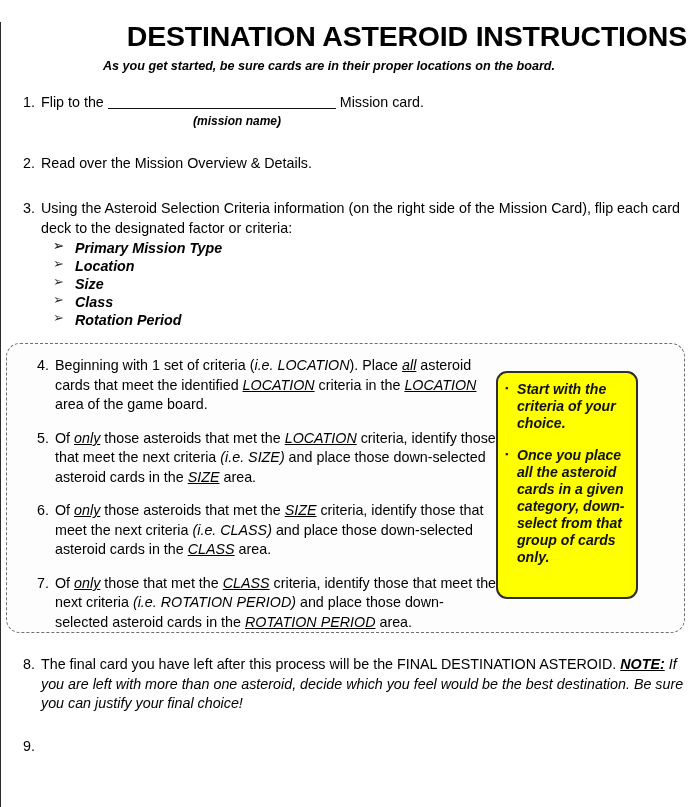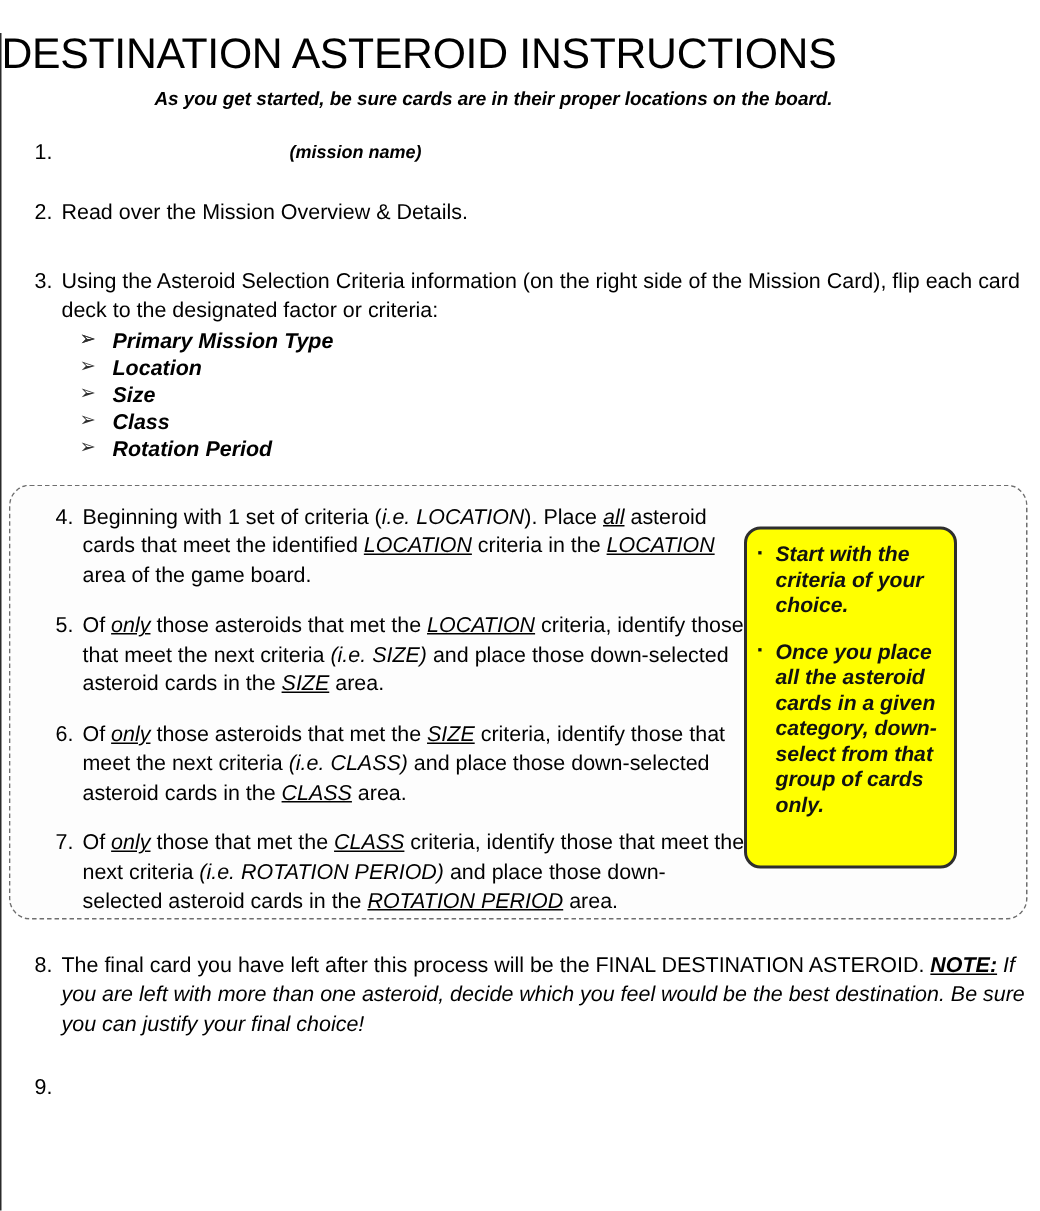--- a/index.html
+++ b/index.html
@@ -16,23 +16,23 @@
   .page {
     position: relative;
     width: 693px;
     height: 807px;
     background: #ffffff;
     border-left: 1px solid #2b2b2b;
   }
 
   
   .title {
-    text-align: left;
+    text-align: right;
     font-size: 28.5px;
-    font-weight: normal;
+    font-weight: bold;
     letter-spacing: -0.2px;
     line-height: 1.05;
     margin: 22px 0 0 0;
     padding: 0 6px 0 0;
     white-space: nowrap;
   }
   .subtitle {
     text-align: center;
     font-size: 12.6px;
     font-style: italic;
@@ -163,20 +163,23 @@
 </head>
 <body>
 
 <div class="page">
 
   <h1 class="title">DESTINATION ASTEROID INSTRUCTIONS</h1>
   <div class="subtitle">As you get started, be sure cards are in their proper locations on the board.</div>
 
   <div class="item" id="item1">
     <span class="num">1.</span>
+    <span><span>Flip to the</span>
+      <span class="blank" style="width:228px;"></span>
+      <span>Mission card.</span></span>
     <div class="caption-line">(mission name)</div>
   </div>
 
   <div class="item" id="item2">
     <span class="num">2.</span>
     <span>Read over the Mission Overview &amp; Details.</span>
   </div>
 
   <div class="item" id="item3">
     <span class="num">3.</span>

